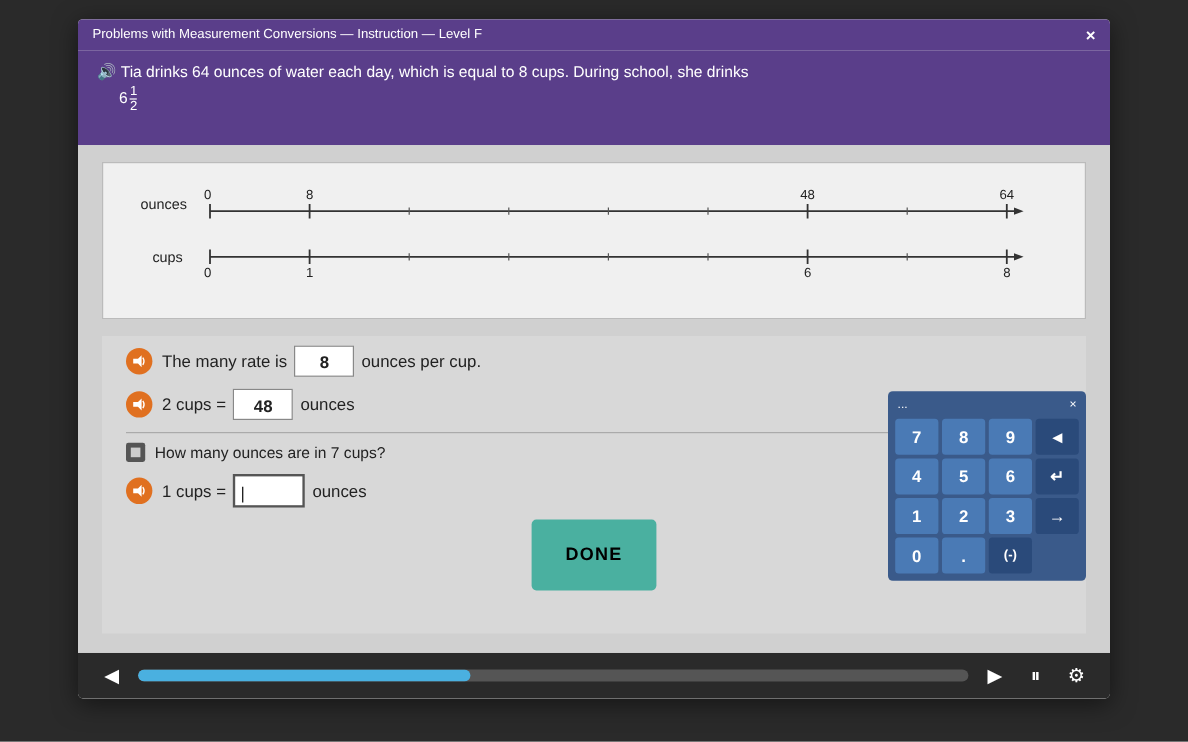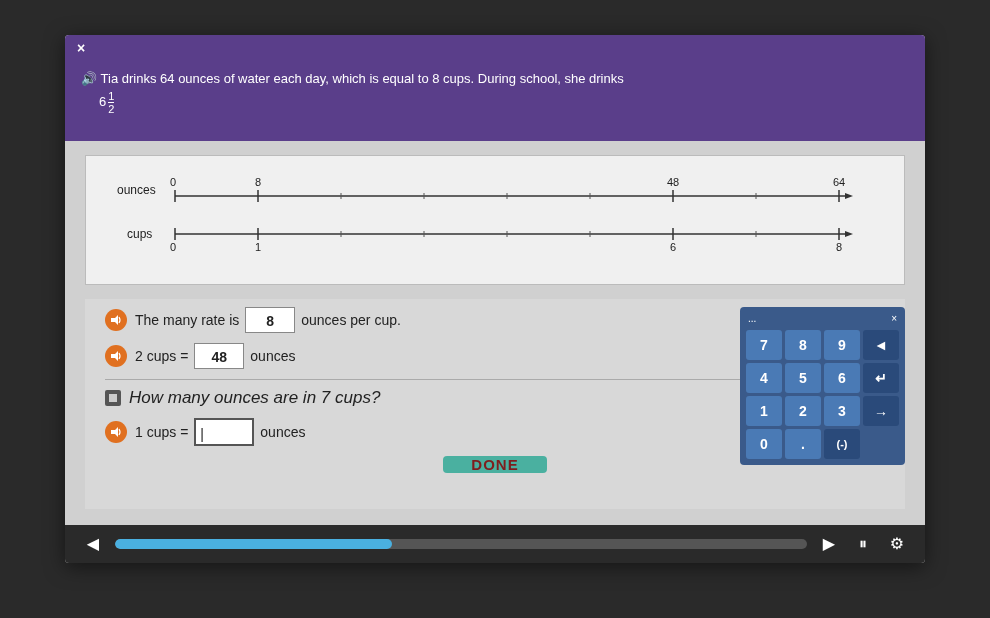--- a/index.html
+++ b/index.html
@@ -148,22 +148,21 @@
       vertical-align: middle;
     }
 
     .divider {
       border: none;
       border-top: 1px solid #aaa;
       margin: 8px 0;
     }
 
     .italic-text {
-      font-style: italic;
-      font-size: 17px;
+      font-size: 13px;
     }
 
     
     .numpad {
       position: absolute;
       right: 20px;
       bottom: 60px;
       background: #3a5a8a;
       border-radius: 4px;
       padding: 6px;
@@ -246,42 +245,43 @@
       cursor: pointer;
       width: 24px;
       height: 24px;
       display: flex;
       align-items: center;
       justify-content: center;
     }
 
     .done-btn {
       background: #4ab0a0;
-      color: #7f1d1d;
+      color: #000000;
       border: none;
-      padding: 0 28px;
+      padding: 21px 28px;
       font-size: 15px;
       font-weight: bold;
       border-radius: 4px;
       cursor: pointer;
       display: block;
       margin: 4px auto 28px auto;
       letter-spacing: 1px;
     }
 
     .main-content-area {
       position: relative;
     }
   </style>
 </head>
 <body>
 
 <div class="window">
 
   <div class="title-bar">
+    <span>Problems with Measurement Conversions — Instruction — Level F</span>
     <span class="title-bar-close">×</span>
   </div>
 
   <div class="problem-header">
     <div>
       <span style="cursor:pointer;">🔊</span>
       <span>Tia drinks 64 ounces of water each day, which is equal to 8 cups. During school, she drinks</span>
     </div>
     <div>
       &nbsp;&nbsp;&nbsp;&nbsp;

